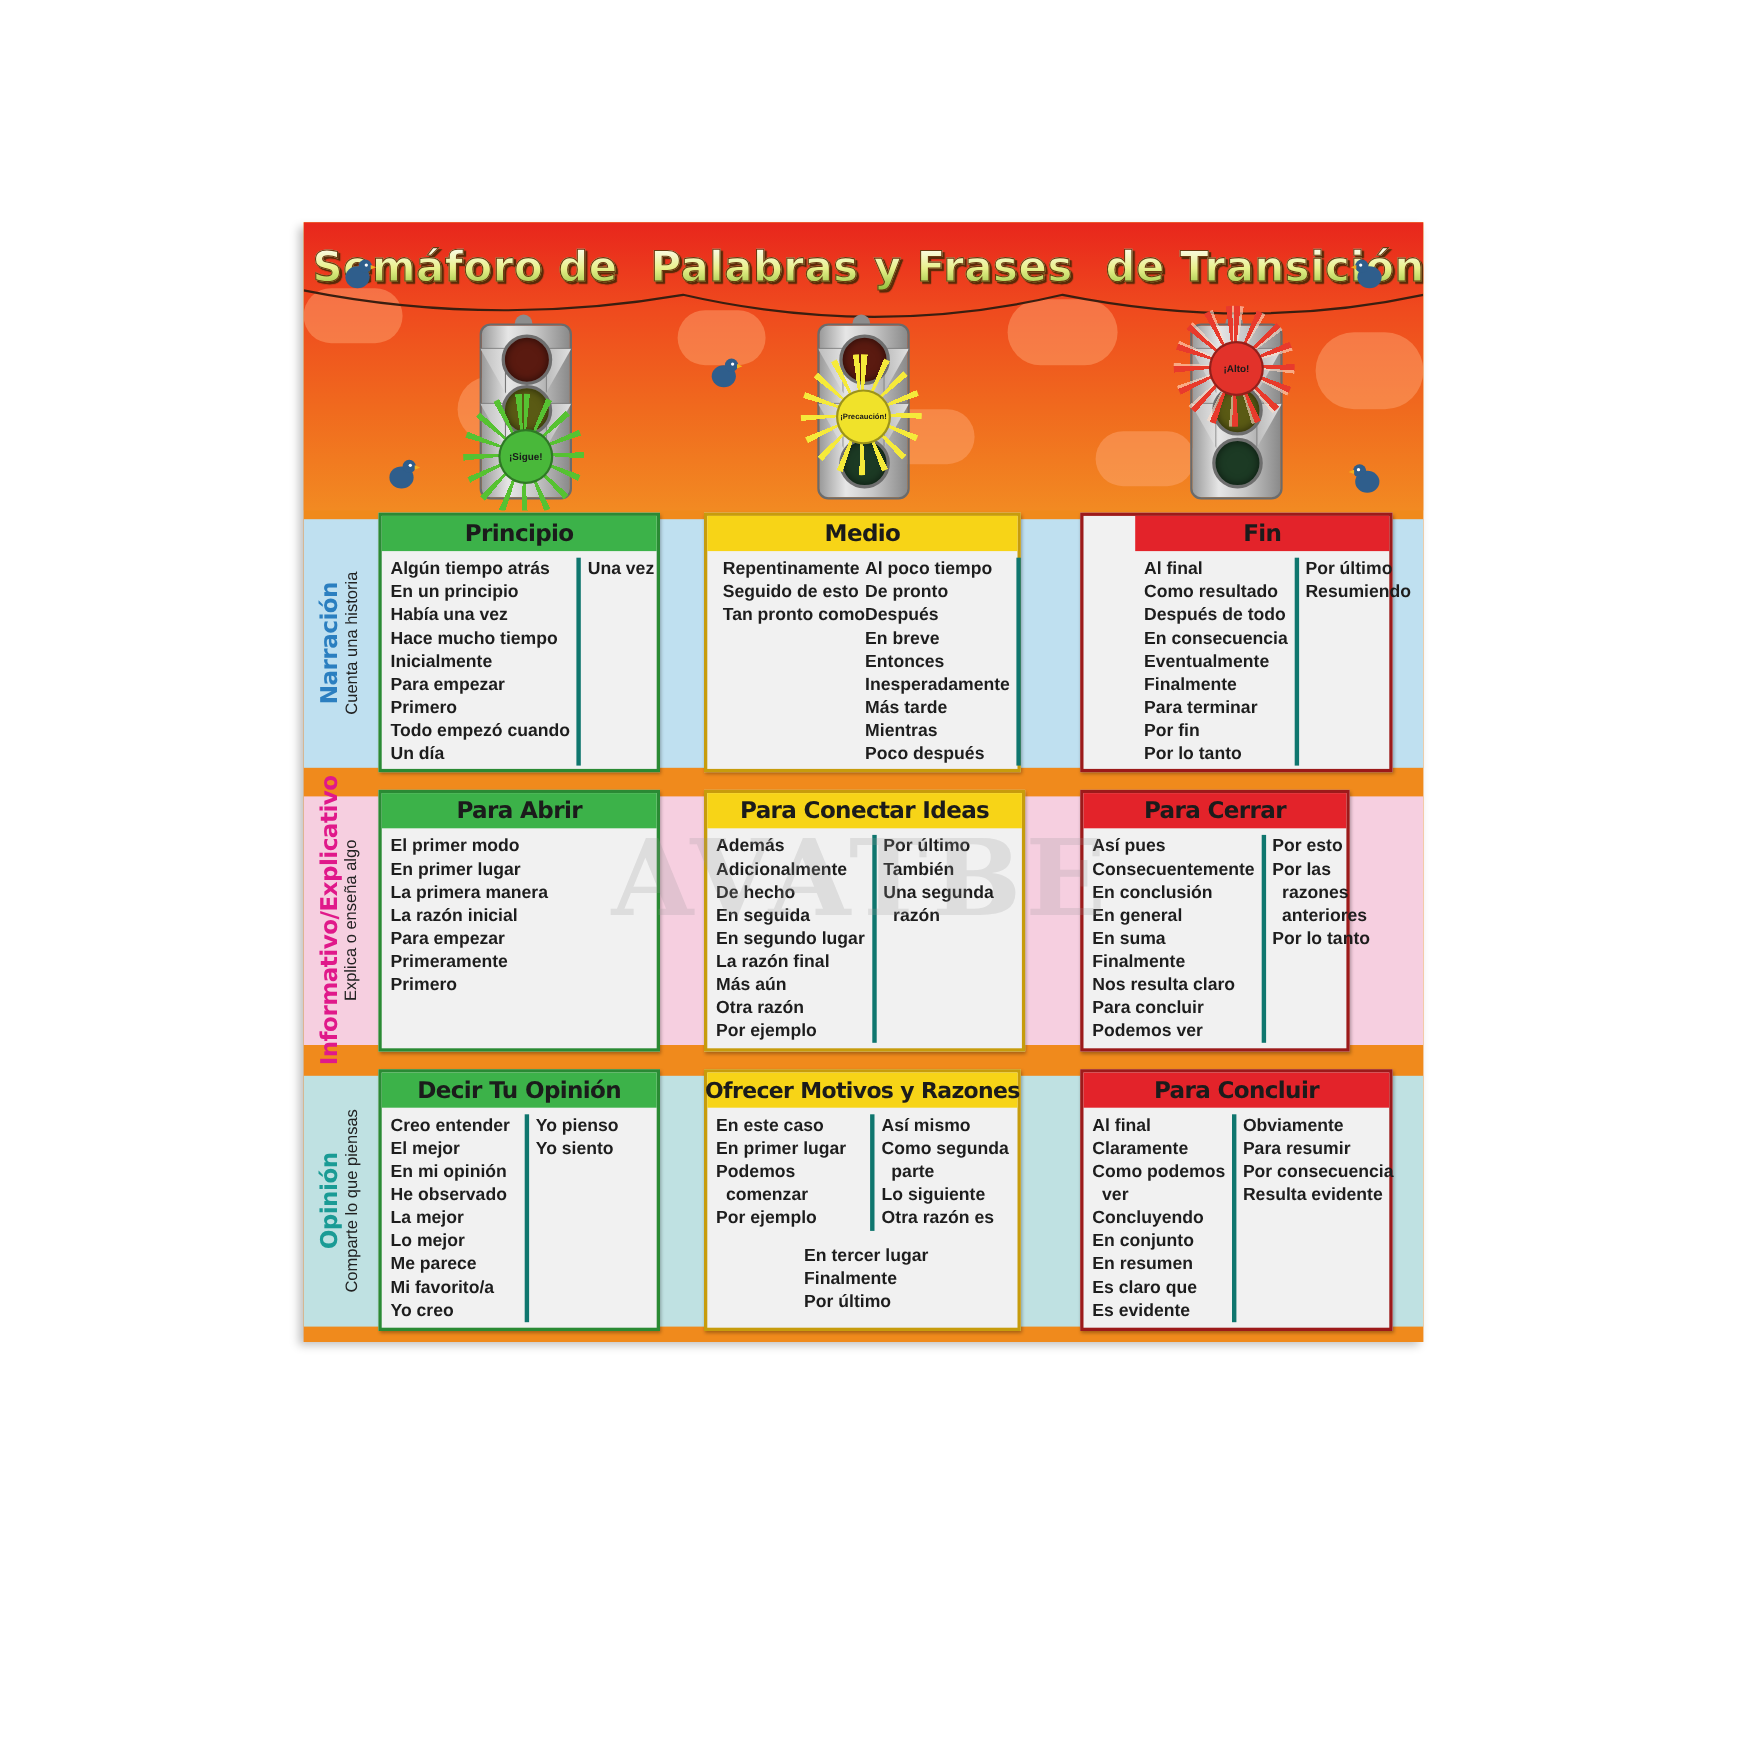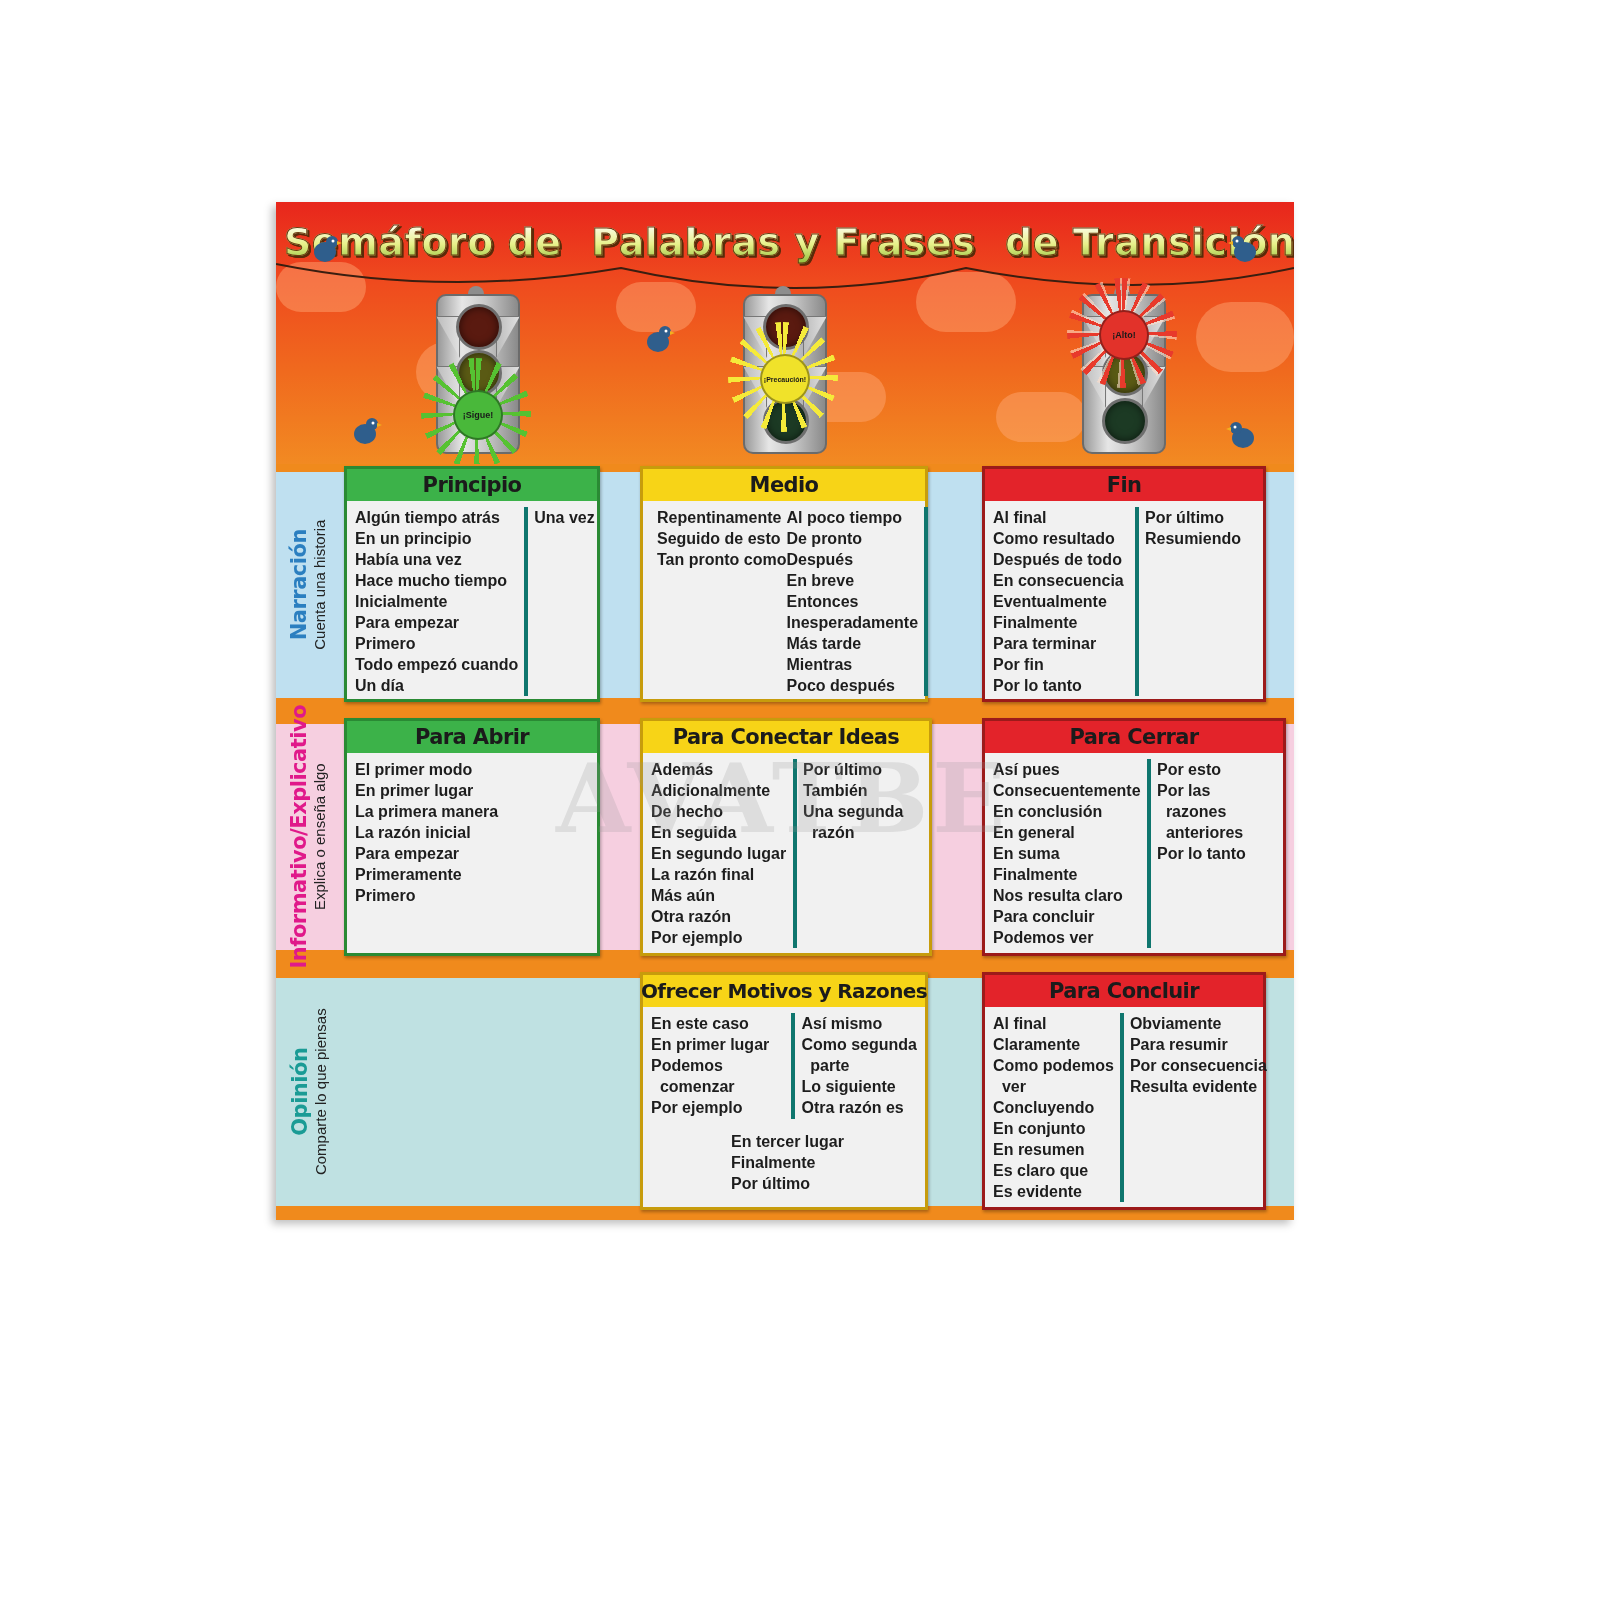--- a/index.html
+++ b/index.html
@@ -238,21 +238,21 @@
 De pronto
 Después
 En breve
 Entonces
 Inesperadamente
 Más tarde
 Mientras
 Poco después</div>
     </div>
   </div>
-  <div class="card red" style="left:706px;top:264px;width:284px;height:236px;">
+  <div class="card red" style="left:706px;top:264px;width:284px;height:236px;padding-left:47px;">
     <div class="card-head">Fin</div>
     <div class="card-body">
       <div class="col c1" style="width:136px;">Al final
 Como resultado
 Después de todo
 En consecuencia
 Eventualmente
 Finalmente
 Para terminar
 Por fin
@@ -285,40 +285,56 @@
 La razón final
 Más aún
 Otra razón
 Por ejemplo</div>
       <div class="col c2">Por último
 También
 Una segunda
   razón</div>
     </div>
   </div>
-  <div class="card red" style="left:706px;top:516px;width:304px;height:238px;">
+  <div class="card red" style="left:706px;top:516px;width:245px;height:238px;">
     <div class="card-head">Para Cerrar</div>
     <div class="card-body">
       <div class="col c1" style="width:148px;">Así pues
 Consecuentemente
 En conclusión
 En general
 En suma
 Finalmente
 Nos resulta claro
 Para concluir
 Podemos ver</div>
       <div class="col c2">Por esto
 Por las
   razones
   anteriores
 Por lo tanto</div>
     </div>
   </div>
 
+  <div class="card green" style="left:68px;top:770px;width:256px;height:238px;">
+    <div class="card-head">Decir Tu Opinión</div>
+    <div class="card-body">
+      <div class="col c1" style="width:116px;">Creo entender
+El mejor
+En mi opinión
+He observado
+La mejor
+Lo mejor
+Me parece
+Mi favorito/a
+Yo creo</div>
+      <div class="col c2">Yo pienso
+Yo siento</div>
+    </div>
+  </div>
   <div class="card yellow" style="left:364px;top:770px;width:288px;height:238px;">
     <div class="card-head" style="font-size:20px;">Ofrecer Motivos y Razones</div>
     <div class="card-body">
       <div class="col c1" style="width:136px;height:106px;">En este caso
 En primer lugar
 Podemos
   comenzar
 Por ejemplo</div>
       <div class="col c2">Así mismo
 Como segunda

